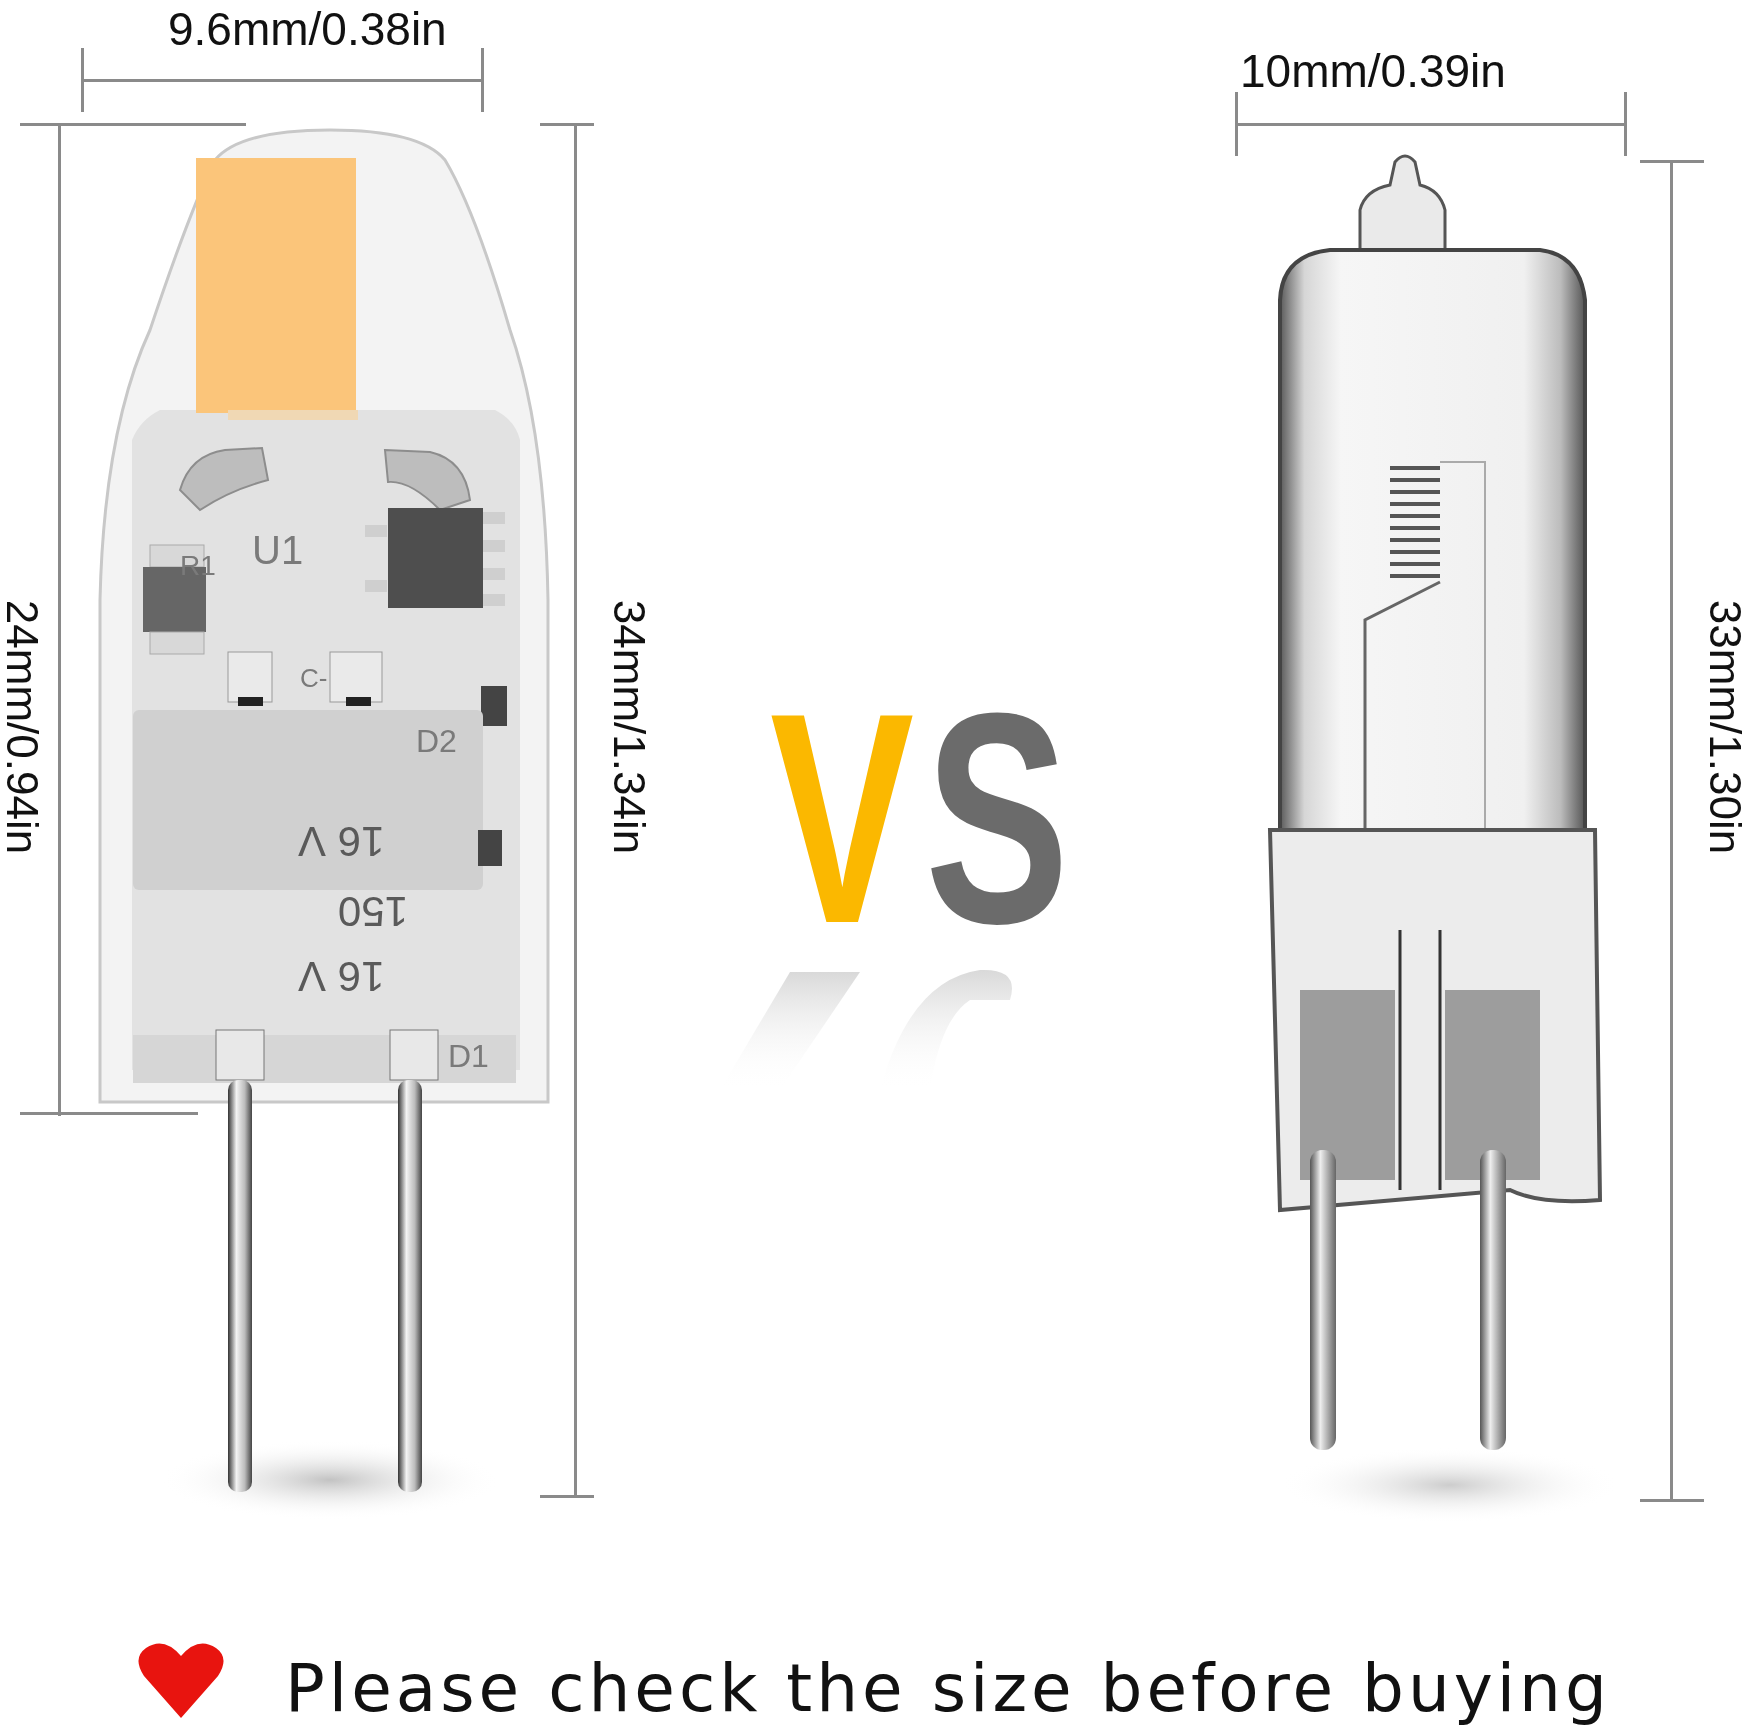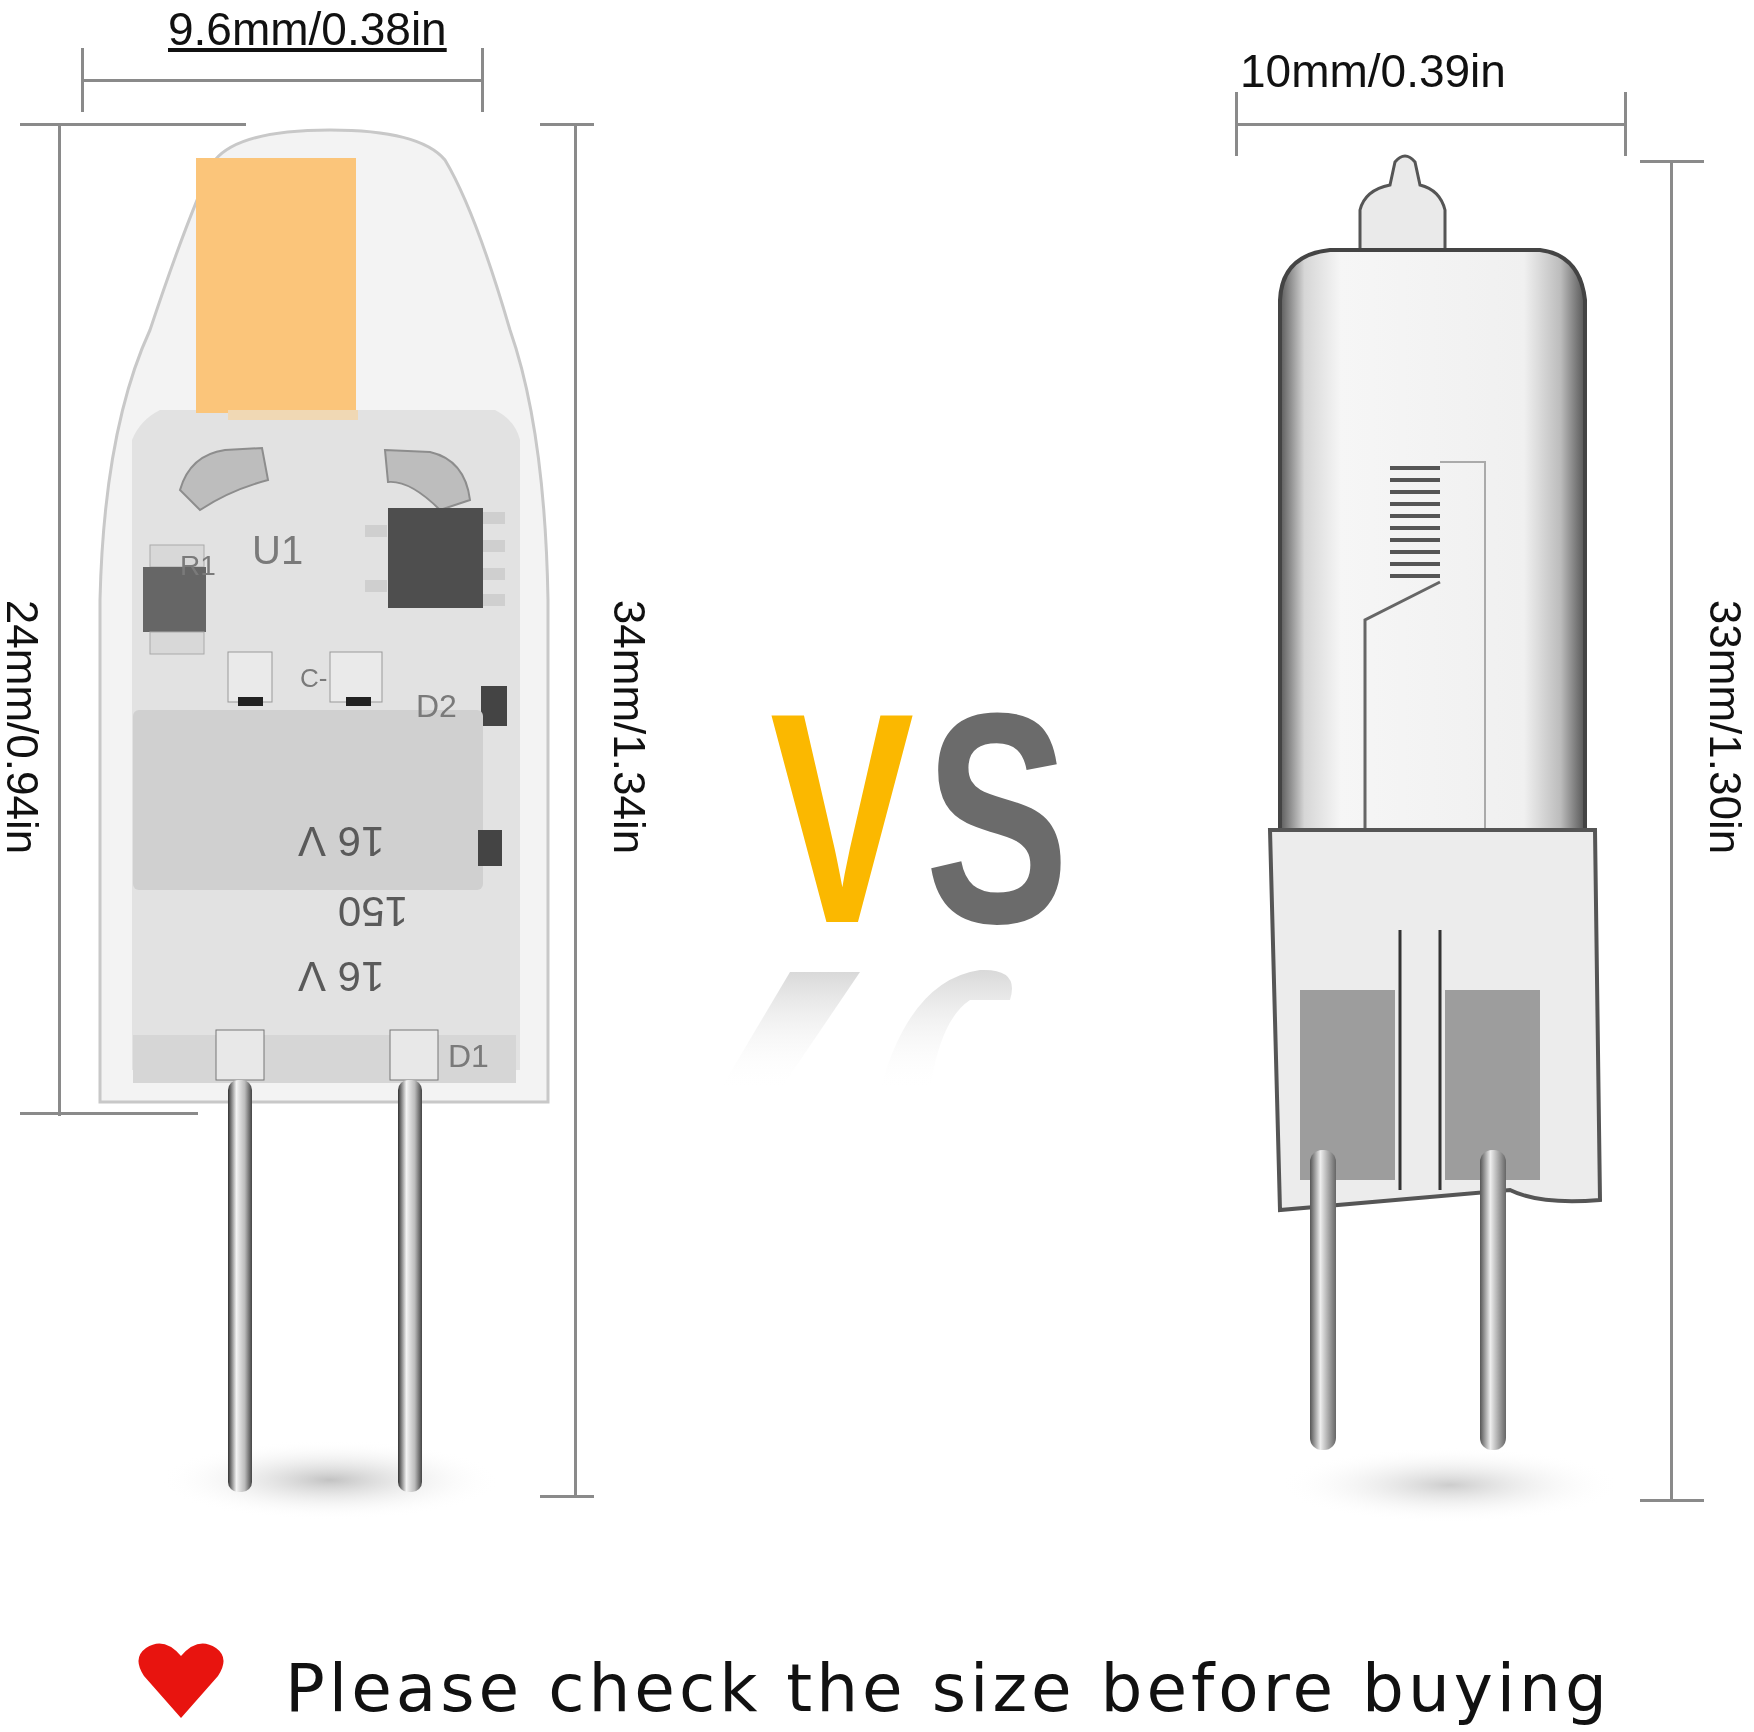--- a/index.html
+++ b/index.html
@@ -10,21 +10,21 @@
   .vtext { position: absolute; white-space: nowrap; font-family: "Liberation Sans", sans-serif; font-size: 44px; color: #111111; line-height: 1; transform-origin: center center; }
   .vs-letter { position: absolute; font-family: "Liberation Sans", sans-serif; font-weight: bold; line-height: 1; }
   .footer-text { position: absolute; left: 285px; top: 1650px; font-family: "DejaVu Sans", sans-serif; font-size: 66px; letter-spacing: 4px; color: #111111; white-space: nowrap; }
   .pcb-text { position: absolute; font-family: "Liberation Sans", sans-serif; color: #7a7a7a; line-height: 1; }
 </style>
 </head>
 <body>
 
 <div>
 
-  <div class="dim-label" style="left:168px; top:6px;text-decoration:underline;">9.6mm/0.38in</div>
+  <div class="dim-label" style="left:168px; top:6px;">9.6mm/0.38in</div>
   <div class="line" style="left:84px; top:79px; width:400px; height:3px;"></div>
   <div class="line" style="left:81px; top:48px; width:3px; height:64px;"></div>
   <div class="line" style="left:481px; top:48px; width:3px; height:64px;"></div>
 
   <div class="line" style="left:20px; top:123px; width:226px; height:3px;"></div>
   <div class="line" style="left:58px; top:123px; width:3px; height:993px;"></div>
   <div class="line" style="left:20px; top:1112px; width:178px; height:3px;"></div>
   <div class="vtext" style="left:-123px; top:705px; width:290px; text-align:center; transform: rotate(90deg);">24mm/0.94in</div>
 
   <div class="line" style="left:540px; top:123px; width:54px; height:3px;"></div>
@@ -84,21 +84,21 @@
     <rect x="216" y="1030" width="48" height="50" fill="#e8e8e8" stroke="#777"></rect>
     <rect x="390" y="1030" width="48" height="50" fill="#e8e8e8" stroke="#777"></rect>
 
     <rect x="228" y="1080" width="24" height="412" rx="10" fill="url(#pinG)"></rect>
     <rect x="398" y="1080" width="24" height="412" rx="10" fill="url(#pinG)"></rect>
   </svg>
 
   <div class="pcb-text" style="left:180px; top:540px; font-size:28px;margin-top:12px;">R1</div>
   <div class="pcb-text" style="left:252px; top:530px; font-size:40px;">U1</div>
   <div class="pcb-text" style="left:300px; top:665px; font-size:26px;">C-</div>
-  <div class="pcb-text" style="left:416px; top:690px; font-size:32px;">D2</div>
+  <div class="pcb-text" style="left:416px; top:725px; font-size:32px;">D2</div>
   <div class="pcb-text" style="left:448px; top:1040px; font-size:32px;text-align:right;">D1</div>
   <div class="pcb-text" style="left:298px; top:820px; font-size:42px; color:#5a5a5a; transform: rotate(180deg);">16 V</div>
   <div class="pcb-text" style="left:338px; top:890px; font-size:42px; color:#5a5a5a; transform: rotate(180deg);">150</div>
   <div class="pcb-text" style="left:298px; top:955px; font-size:42px; color:#5a5a5a; transform: rotate(180deg);">16 V</div>
 </div>
 
 <div>
   <div class="vs-letter" style="left:770px; top:668px; font-size:300px; color:#fbb800; transform: scaleX(0.72); transform-origin:left top;">V</div>
   <div class="vs-letter" style="left:925px; top:668px; font-size:300px; color:#6b6b6b; transform: scaleX(0.72); transform-origin:left top;">S</div>
   <svg class="abs" style="left:720px; top:960px;" width="340" height="140">

